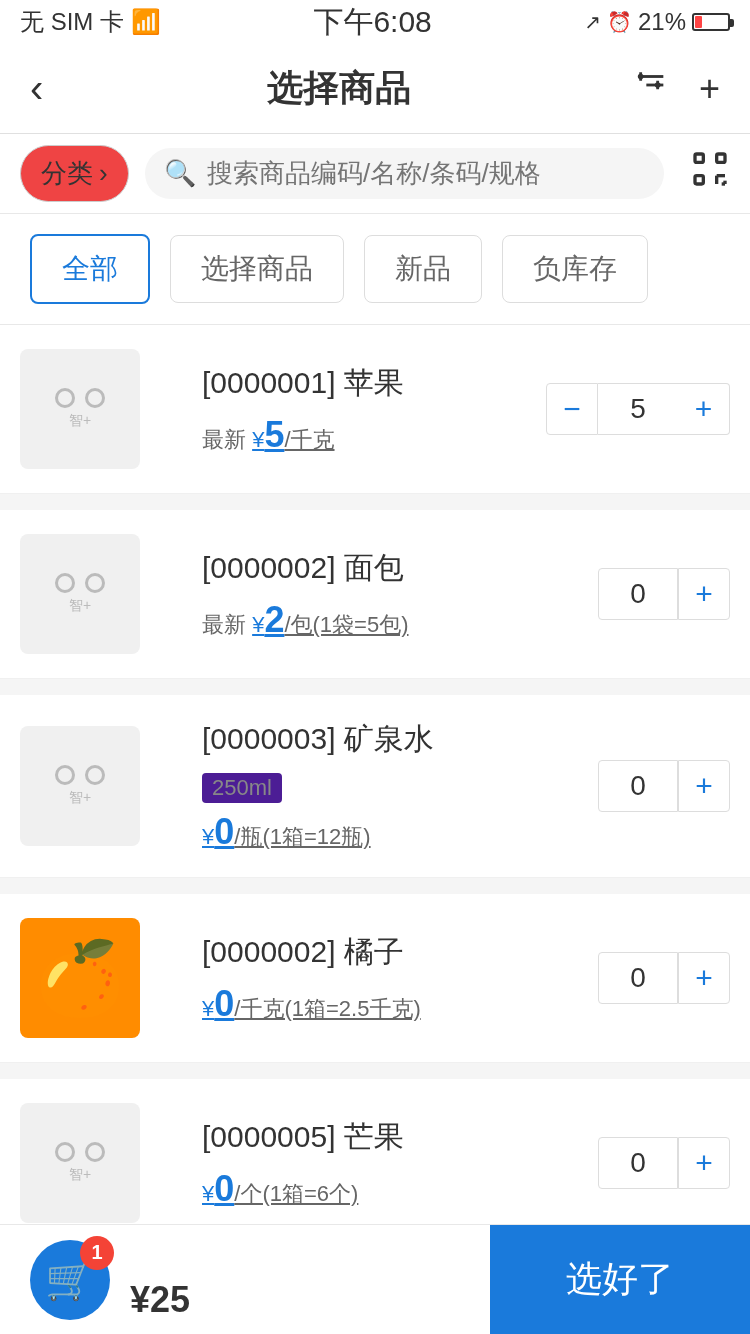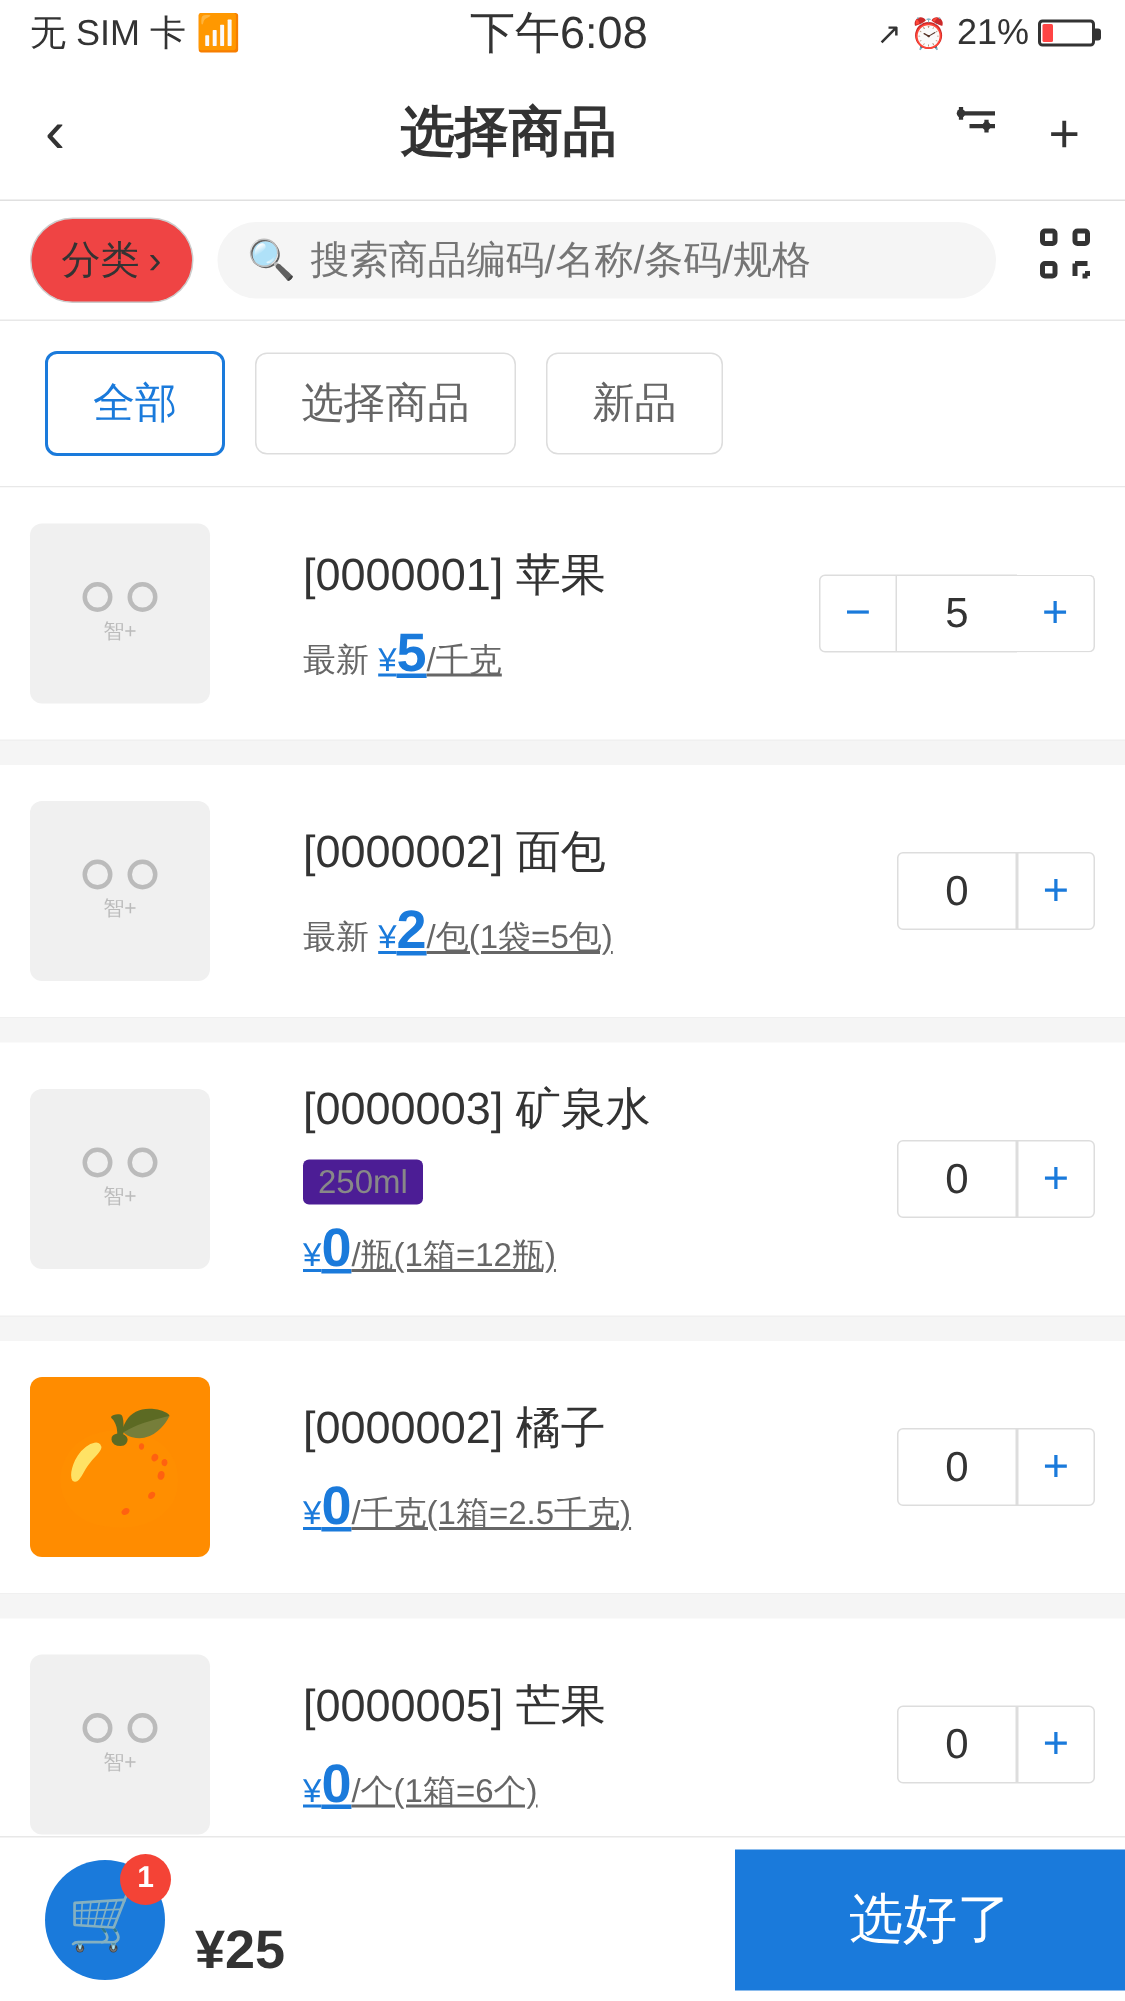--- a/index.html
+++ b/index.html
@@ -199,21 +199,21 @@
     .cart-icon { font-size: 40px; color: #fff; }
     .cart-badge {
       position: absolute; top: -4px; right: -4px;
       width: 34px; height: 34px; background: #f44336;
       border-radius: 50%; color: #fff;
       font-size: 20px; display: flex; align-items: center; justify-content: center;
       font-weight: 600;
     }
     .cart-total { font-size: 36px; color: #333; font-weight: 600; margin-top: 40px; }
     .confirm-btn {
-      width: 260px; height: 94px;
+      width: 260px; height: 110px;
       background: #1a7adb; color: #fff;
       font-size: 36px; font-weight: 500;
       border: none; display: flex; align-items: center; justify-content: center;
       cursor: pointer;
     }
 
     .separator { height: 16px; background: #f5f5f5; }
   </style>
 </head>
 <body>
@@ -271,20 +271,21 @@
       <line x1="21" y1="19" x2="21" y2="21"></line>
       <line x1="19" y1="21" x2="21" y2="21"></line>
     </svg>
   </span>
 </div>
 
 <div class="tab-bar">
   <button class="tab-item active">全部</button>
   <button class="tab-item">选择商品</button>
   <button class="tab-item">新品</button>
+  <button class="tab-item">负库存</button>
 </div>
 
 <div class="product-list">
 
   <div class="product-item">
     <div class="product-image">
       <div class="owl-logo">
         <div class="owl-eyes">
           <div class="owl-eye"></div>
           <div class="owl-eye"></div>

